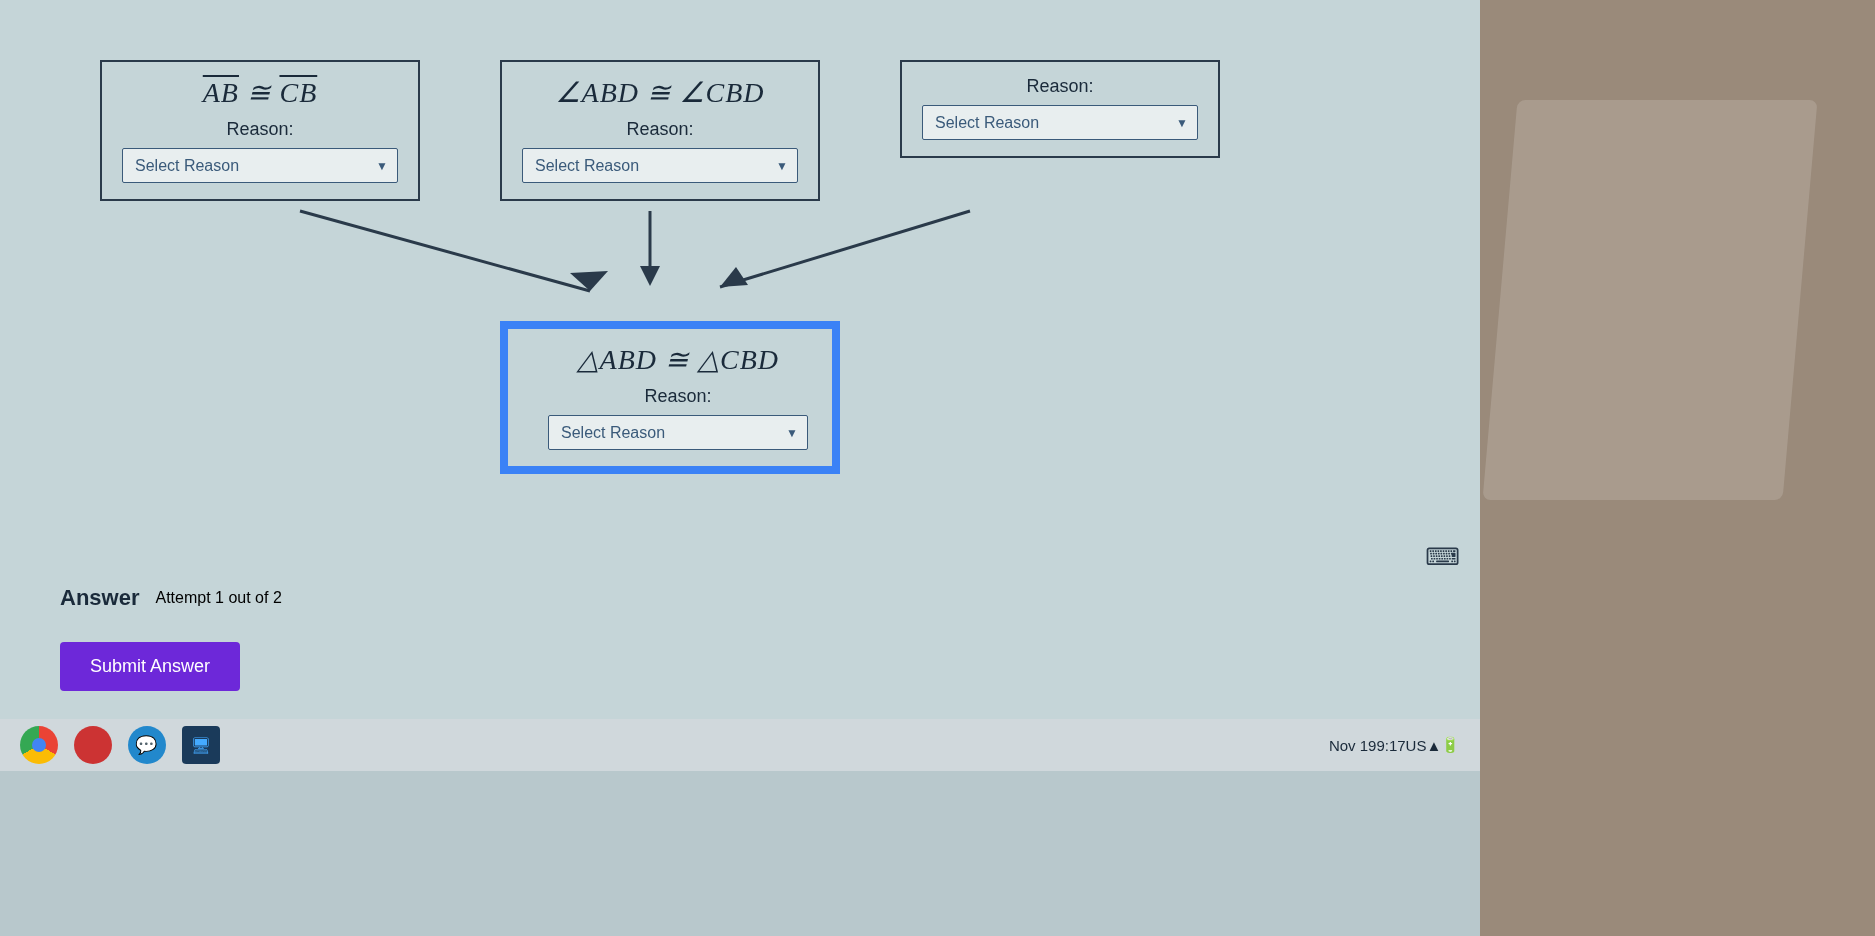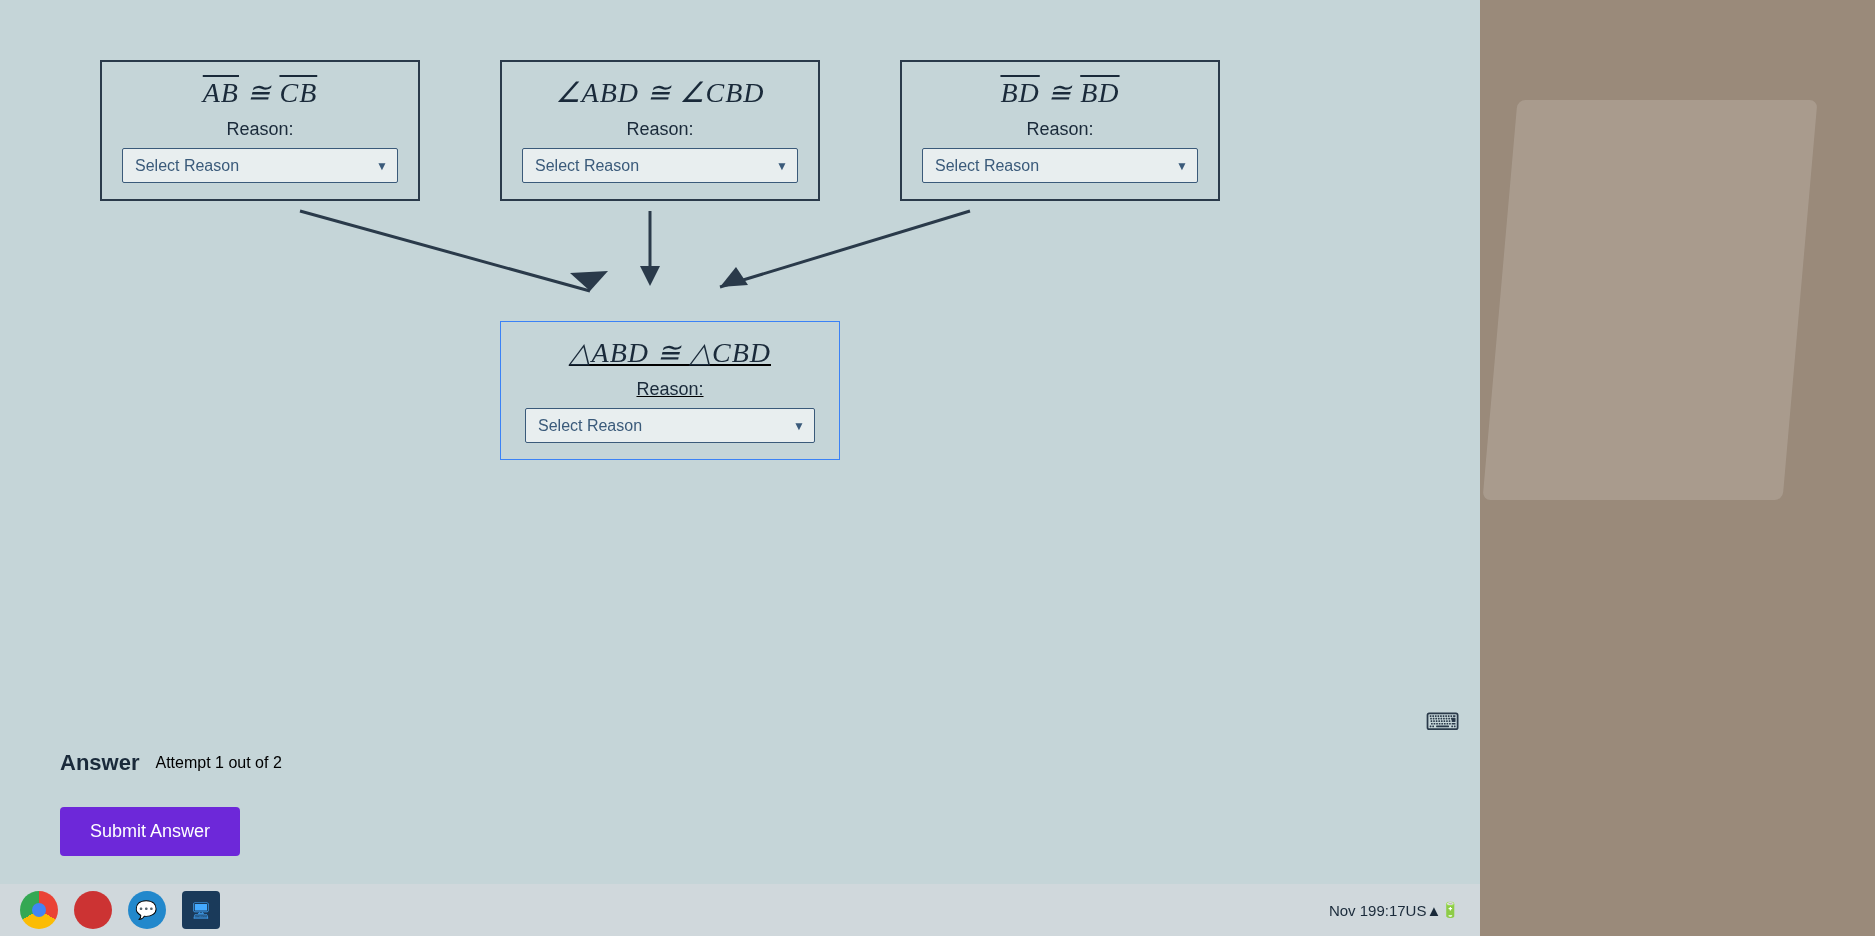--- a/index.html
+++ b/index.html
@@ -11,21 +11,21 @@
       font-family: 'Times New Roman', Times, serif;
       position: relative;
       overflow: hidden;
     }
 
     .main-content {
       position: absolute;
       top: 0;
       left: 0;
       width: 1480px;
-      height: 936px;
+      height: 771px;
       background-color: #c5d5d8;
       padding: 40px 60px;
     }
 
     .right-panel {
       position: absolute;
       top: 0;
       right: 0;
       width: 395px;
       height: 936px;
@@ -108,26 +108,25 @@
       justify-content: flex-start;
       margin-left: 40px;
       margin-top: 0px;
     }
 
     .center-offset {
       margin-left: 400px;
     }
 
     .statement-box-center {
-      border: 1px solid #3b82f6;
+      border: 8px solid #3b82f6;
       background: transparent;
-      padding: 14px 24px 16px 24px;
+      padding: 14px 24px 16px 40px;
       min-width: 340px;
       text-align: center;
-      text-decoration: underline;
     }
 
     
     .answer-section {
       position: absolute;
       bottom: 160px;
       left: 60px;
     }
 
     .answer-row {
@@ -276,23 +275,20 @@
           <option>SSS</option>
           <option>CPCTC</option>
           <option>Reflexive Property</option>
           <option>Angle Bisector Theorem</option>
         </select>
         <span class="select-arrow">▼</span>
       </div>
     </div>
 
     <div class="statement-box">
-      <div class="statement-math">
-        <span class="overline">BD</span> ≅ <span class="overline">BD</span>
-      </div>
       <div class="reason-label">Reason:</div>
       <div class="select-wrapper">
         <select class="select-dropdown">
           <option>Select Reason</option>
           <option>Given</option>
           <option>Definition</option>
           <option>Theorem</option>
           <option>SAS</option>
           <option>ASA</option>
           <option>AAS</option>

